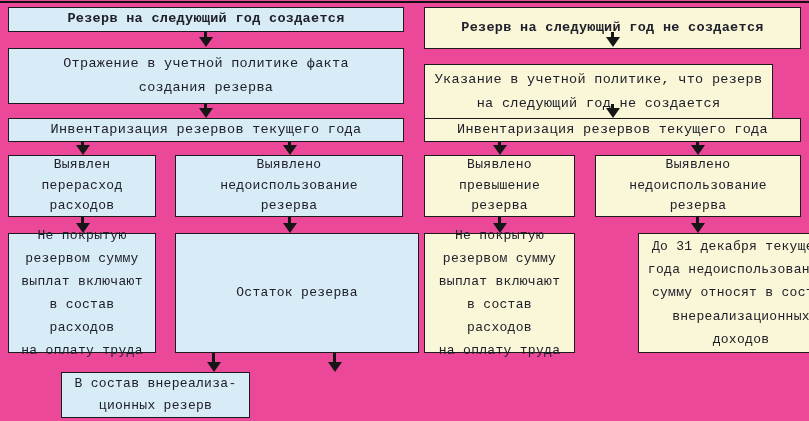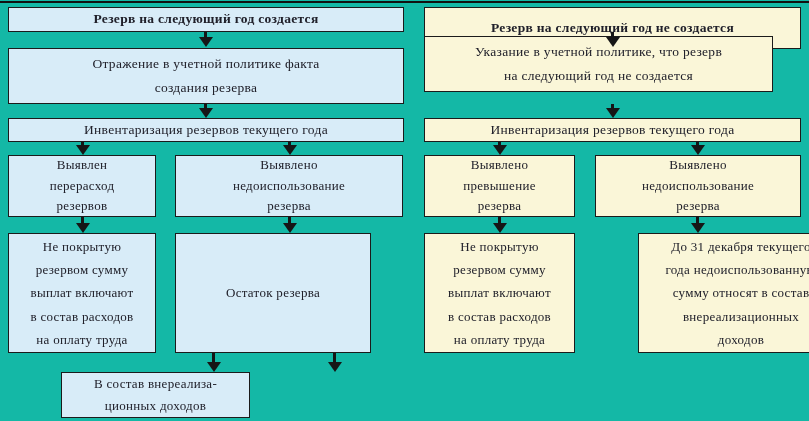--- a/index.html
+++ b/index.html
@@ -1,20 +1,20 @@
 <!DOCTYPE html>
 <html style="--left_fill: #d8ecf8; --right_fill: #faf6d8; --border: #1b1b1b; --arrow: #161616; --text: #20202a;"><head>
 <meta charset="utf-8">
 <style>
   html,body{margin:0;padding:0;background:#ffffff;}
   .stage{
     position:relative;
     width:809px;height:421px;
-    background:#14b8a6;
-    font-family:Liberation Serif, serif;
+    background:#ec4899;
+    font-family:Liberation Mono, monospace;
     color:var(--text,#20202a);
     overflow:hidden;
   }
   .top-rule{
     position:absolute;left:0;top:1px;width:809px;height:2px;
     background:#111;
   }
   .box{
     position:absolute;
     box-sizing:border-box;
@@ -51,35 +51,35 @@
 
 <div class="stage">
   <div class="top-rule"></div>
 
   <div class="box blue hdr" style="left:8px;top:7px;width:396px;height:25px;">Резерв на следующий год создается</div>
   <div class="box blue wide" style="left:8px;top:48px;width:396px;height:56px;">Отражение в учетной политике факта
 создания резерва</div>
   <div class="box blue wide" style="left:8px;top:118px;width:396px;height:24px;">Инвентаризация резервов текущего года</div>
   <div class="box blue mid" style="left:8px;top:155px;width:148px;height:62px;">Выявлен
 перерасход
-резервов</div>
+расходов</div>
   <div class="box blue mid" style="left:175px;top:155px;width:228px;height:62px;">Выявлено
 недоиспользование
 резерва</div>
   <div class="box blue tall" style="left:8px;top:233px;width:148px;height:120px;">Не покрытую
 резервом сумму
 выплат включают
 в состав расходов
 на оплату труда</div>
-  <div class="box blue tall" style="left:175px;top:233px;width:196px;height:120px;">Остаток резерва</div>
+  <div class="box blue tall" style="left:175px;top:233px;width:244px;height:120px;">Остаток резерва</div>
   <div class="box blue low" style="left:61px;top:372px;width:189px;height:46px;">В состав внереализа-
-ционных доходов</div>
+ционных резерв</div>
 
   <div class="box yellow hdr" style="left:424px;top:7px;width:377px;height:42px;">Резерв на следующий год не создается</div>
-  <div class="box yellow wide" style="left:424px;top:36px;width:349px;height:56px;">Указание в учетной политике, что резерв
+  <div class="box yellow wide" style="left:424px;top:64px;width:349px;height:56px;">Указание в учетной политике, что резерв
 на следующий год не создается</div>
   <div class="box yellow wide" style="left:424px;top:118px;width:377px;height:24px;">Инвентаризация резервов текущего года</div>
   <div class="box yellow mid" style="left:424px;top:155px;width:151px;height:62px;">Выявлено
 превышение
 резерва</div>
   <div class="box yellow mid" style="left:595px;top:155px;width:206px;height:62px;">Выявлено
 недоиспользование
 резерва</div>
   <div class="box yellow tall" style="left:424px;top:233px;width:151px;height:120px;">Не покрытую
 резервом сумму

